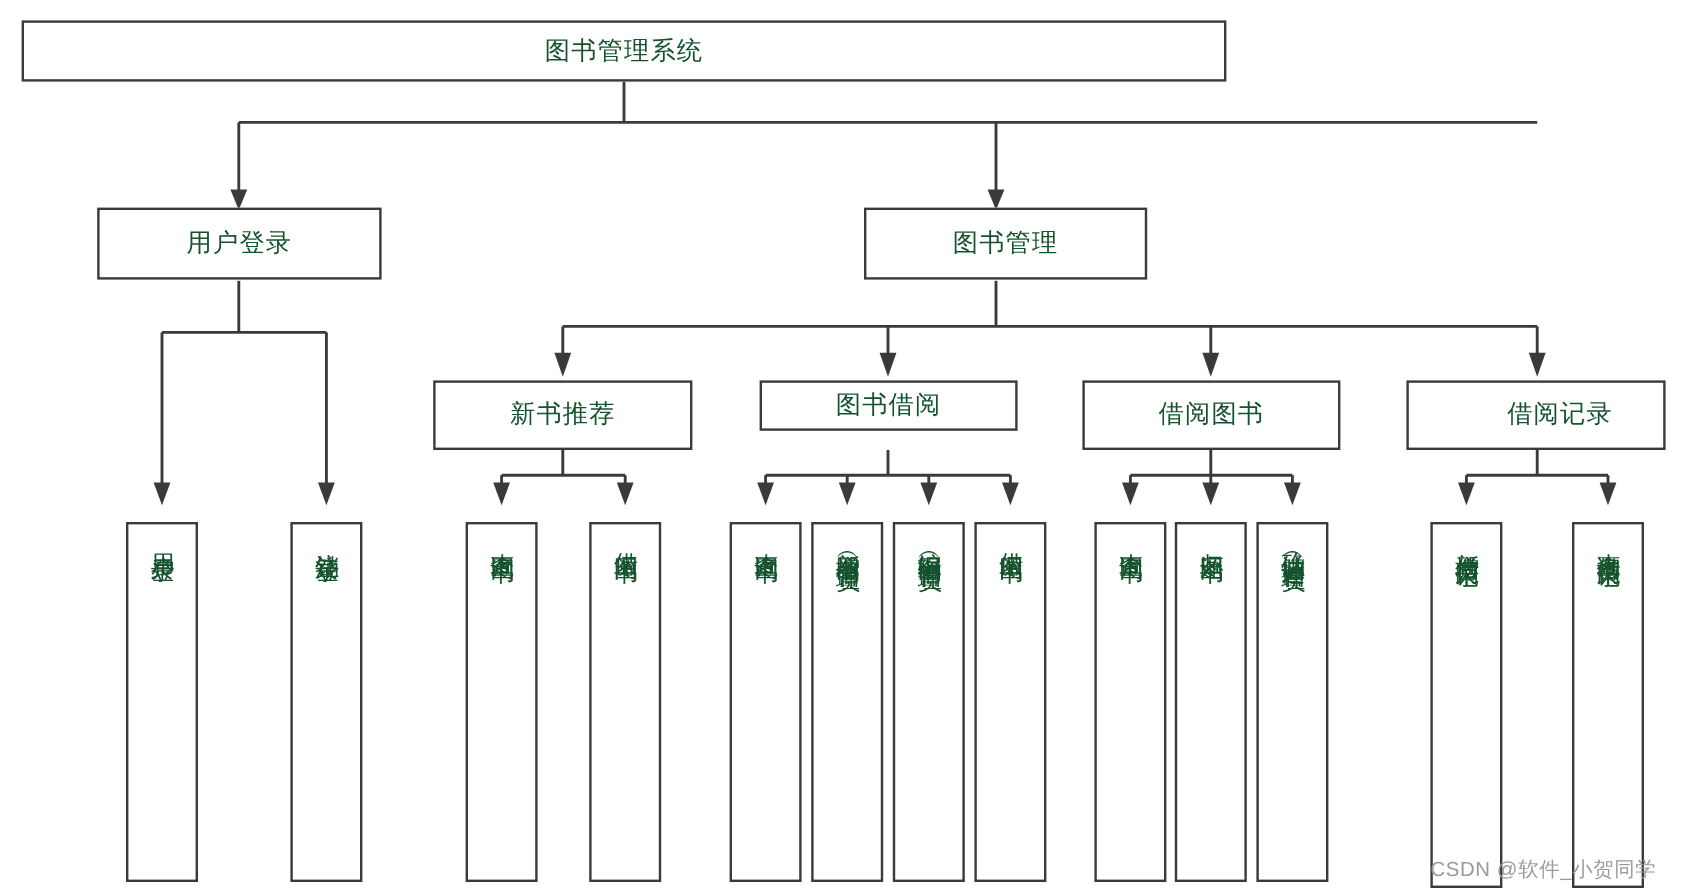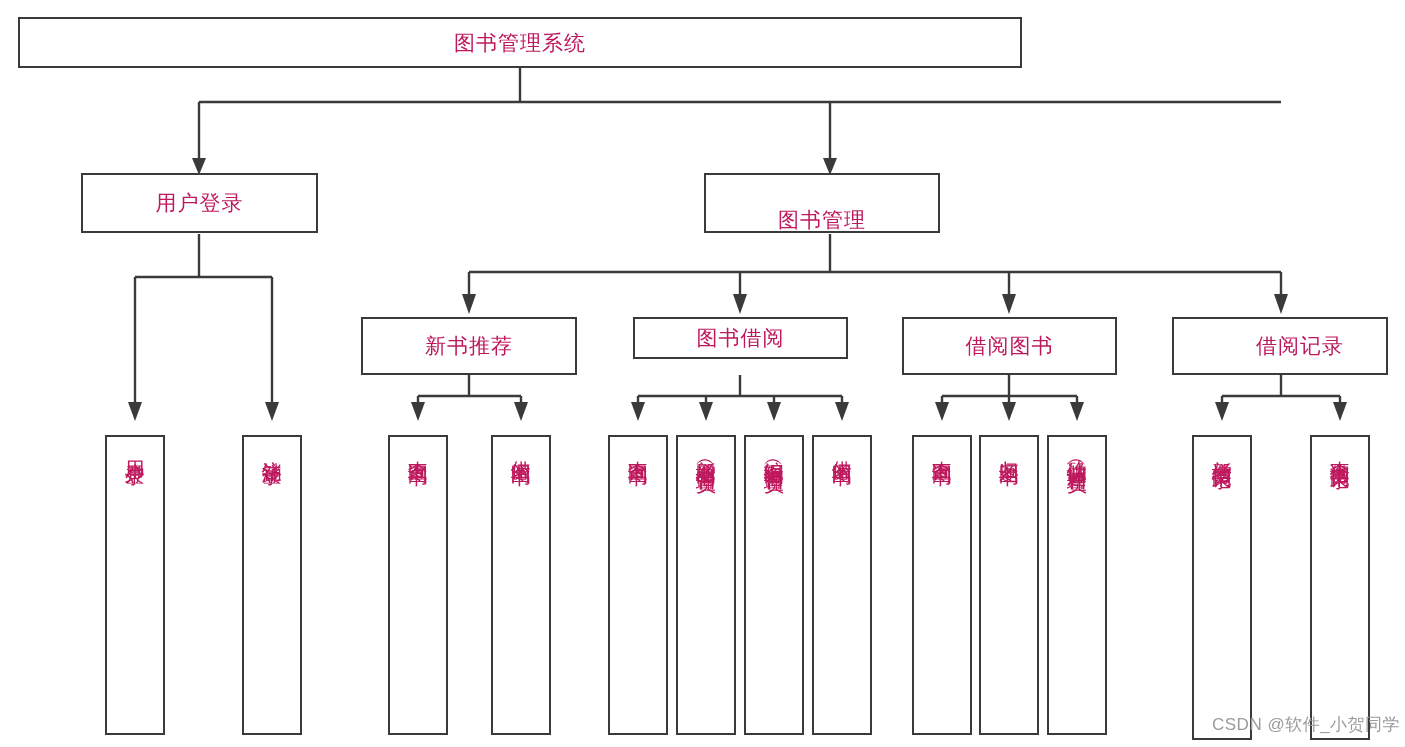--- a/index.html
+++ b/index.html
@@ -18,21 +18,21 @@
     overflow: hidden;
   }
   .node {
     position: absolute;
     box-sizing: border-box;
     background: #ffffff;
     border: 2px solid #3a3a3a;
     display: flex;
     align-items: center;
     justify-content: center;
-    color: #be185d;
+    color: #14532d;
   }
   .node.horiz .label {
     font-size: 21px;
     letter-spacing: 1px;
     line-height: 1.1;
     white-space: nowrap;
   }
   .node.vert {
     align-items: flex-start;
     justify-content: center;
@@ -64,21 +64,20 @@
   .arrowhead { fill: #3a3a3a; }
 
   .watermark {
     position: absolute;
     left: 1192px;
     top: 713px;
     font-size: 17px;
     color: #9b9b9b;
     white-space: nowrap;
     letter-spacing: 0.5px;
-    margin-left: 20px;
   }
 </style>
 </head>
 <body>
 
 <div id="canvas">
 
   <svg id="wires" viewBox="0 0 1405 747">
 
     <path class="wire" d="M520,68 L520,102"></path>
@@ -143,21 +142,21 @@
     <polygon class="arrowhead" points="1333,402 1347,402 1340,421"></polygon>
   </svg>
 
   <div class="node horiz root" style="left:18px; top:17px; width:1004px; height:51px;">
     <span class="label">图书管理系统</span>
   </div>
 
   <div class="node horiz" style="left:81px; top:173px; width:237px; height:60px;">
     <span class="label">用户登录</span>
   </div>
-  <div class="node horiz" style="left:704px; top:173px; width:236px; height:60px;align-items:flex-end;">
+  <div class="node horiz" style="left:720px; top:173px; width:236px; height:60px;">
     <span class="label">图书管理</span>
   </div>
 
   <div class="node horiz" style="left:361px; top:317px; width:216px; height:58px;">
     <span class="label">新书推荐</span>
   </div>
   <div class="node horiz" style="left:633px; top:317px; width:215px; height:42px;">
     <span class="label">图书借阅</span>
   </div>
   <div class="node horiz" style="left:902px; top:317px; width:215px; height:58px;">

